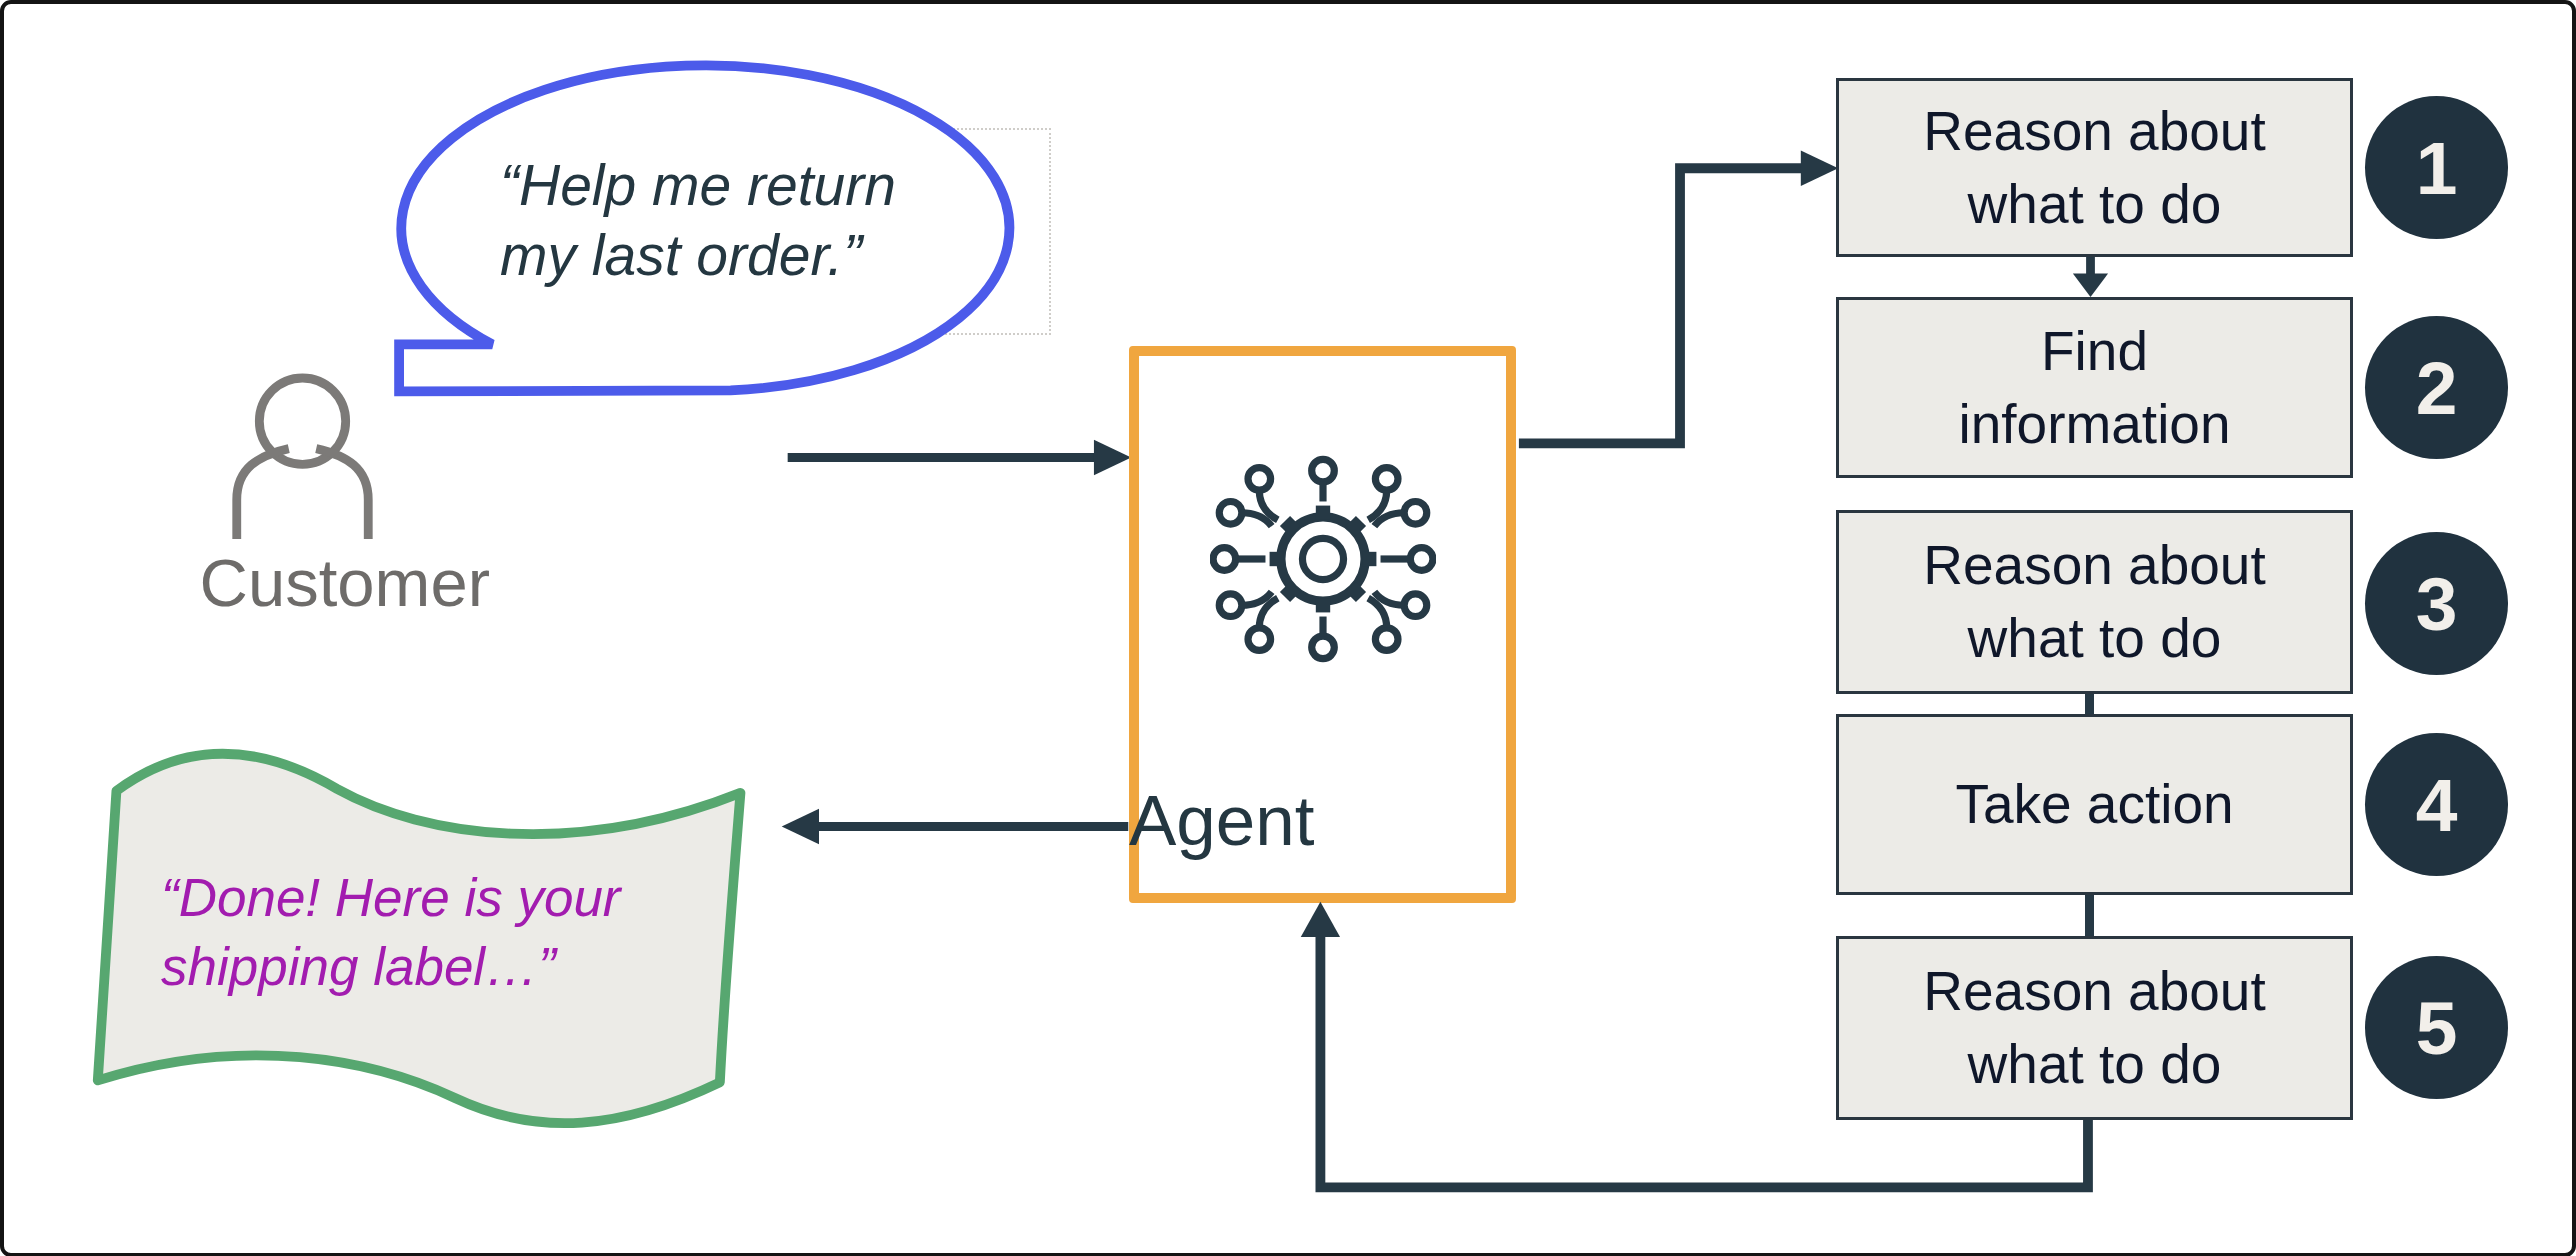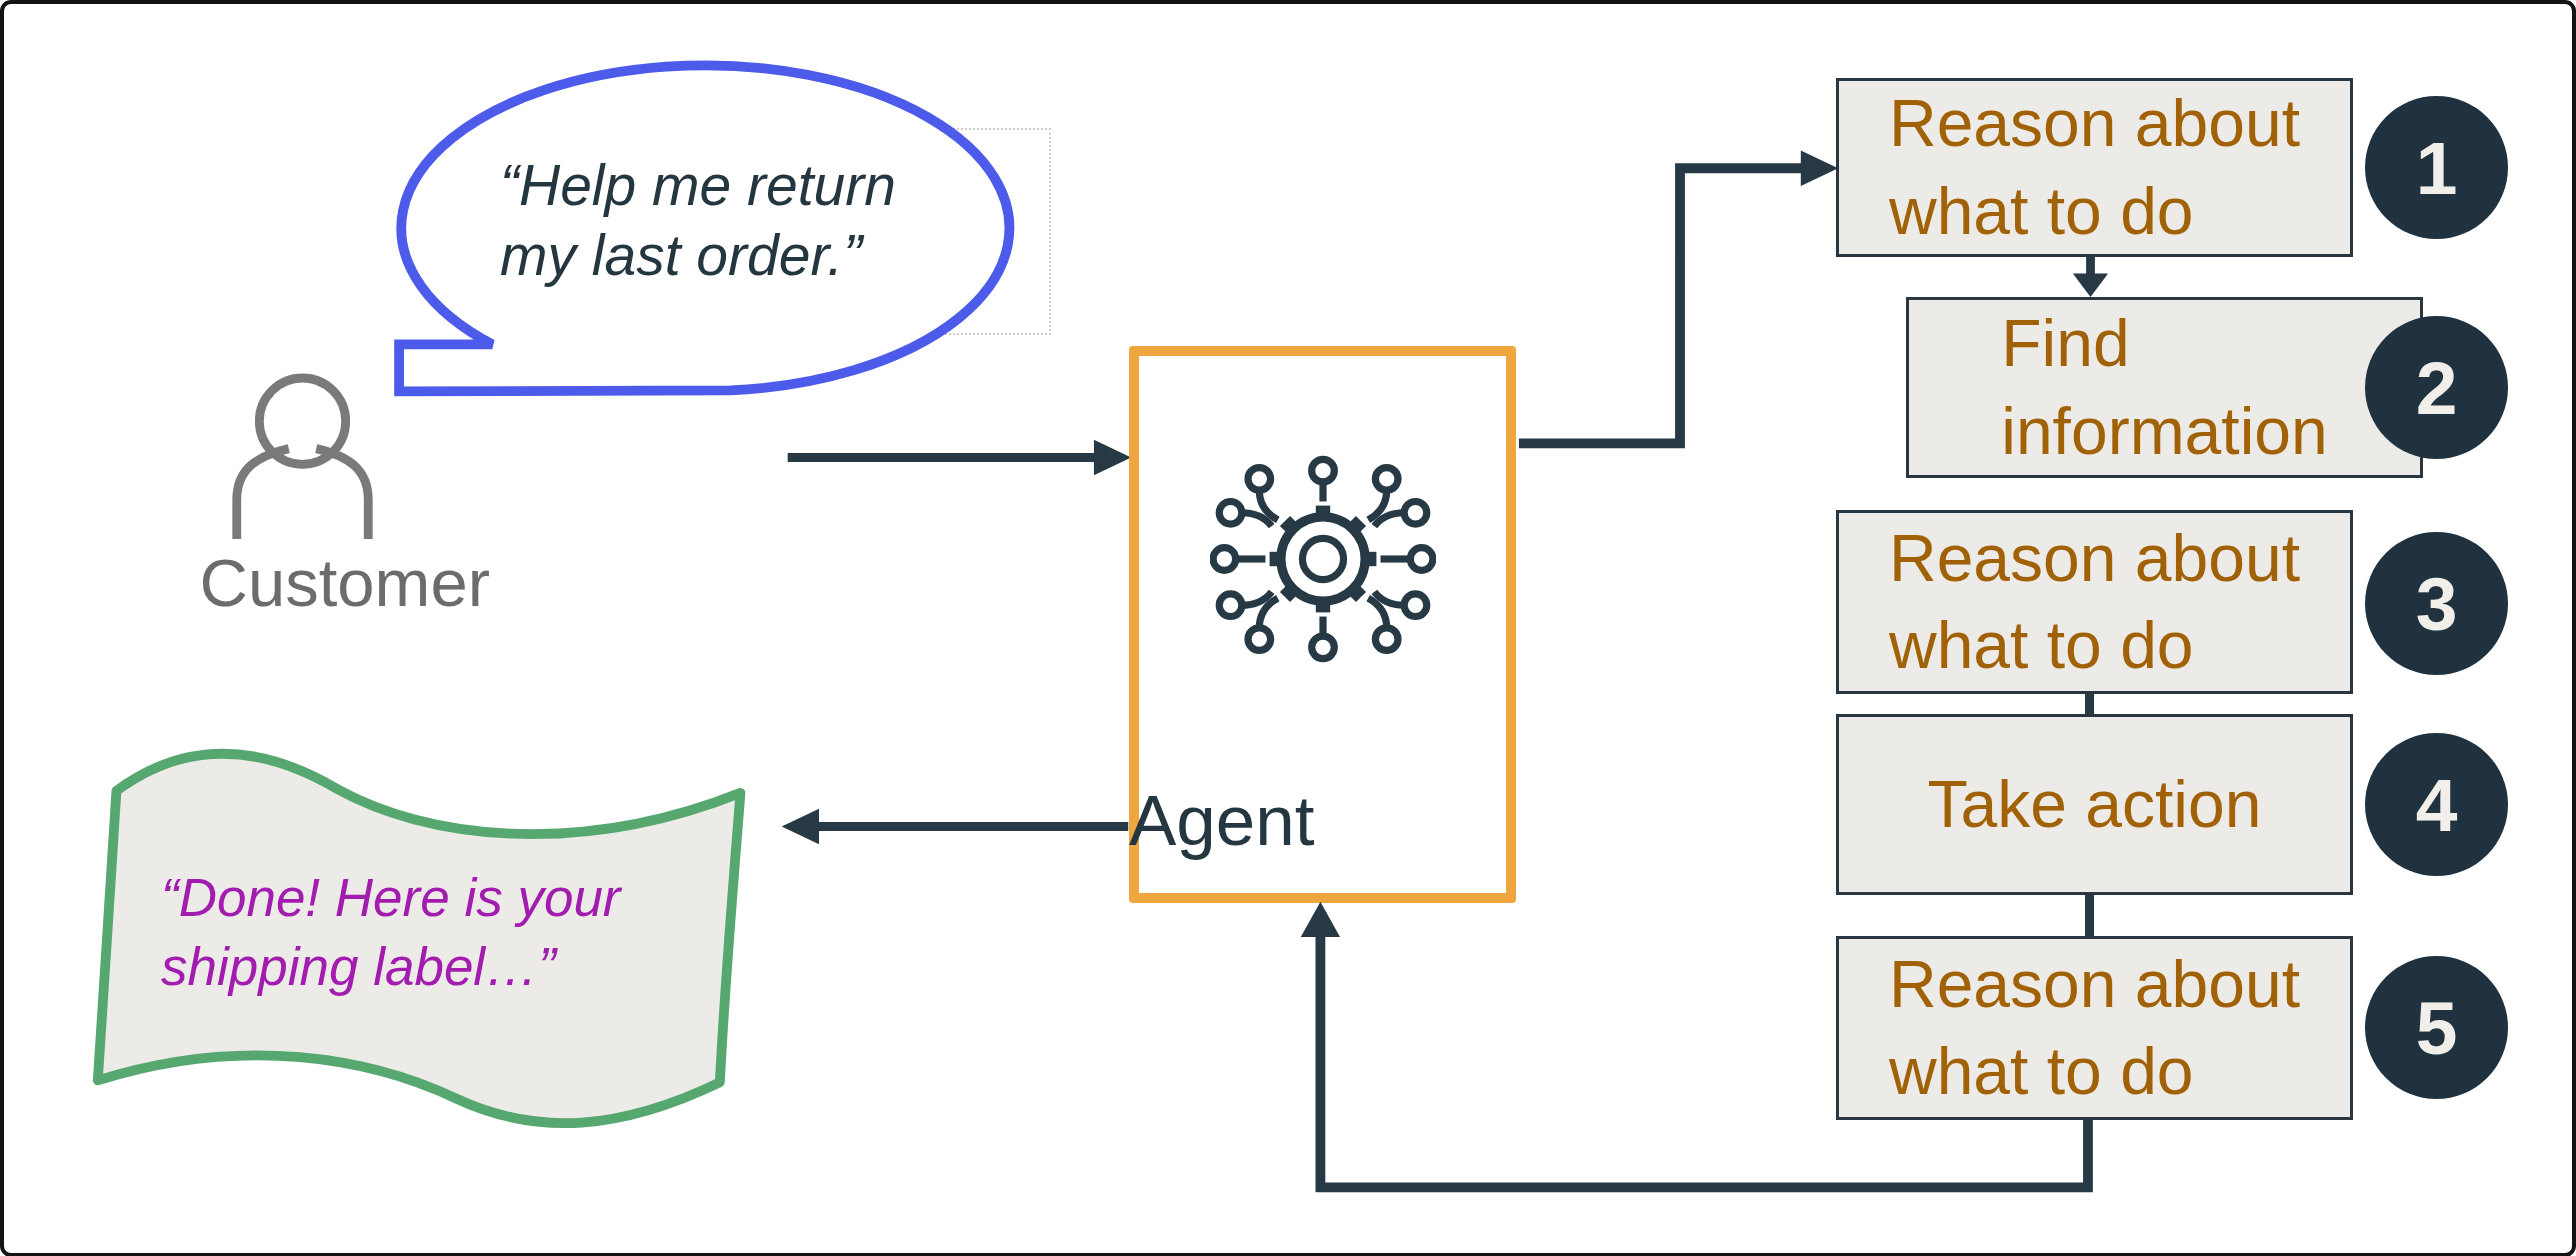--- a/index.html
+++ b/index.html
@@ -13,21 +13,21 @@
                color:#243741;line-height:1.22;white-space:pre-line;}
   
   .customer-label{left:113px;top:540px;width:373px;text-align:right;font-size:67px;color:#6E6C6A;}
   
   .agent-box{left:1125px;top:342px;width:387px;height:557px;border:10.8px solid #F0A63F;
              border-radius:3.9px;background:#fff;box-sizing:border-box;}
   .agent-label{left:1125px;top:776px;width:387px;font-size:71px;color:#243741;}
   
   .step-box{position:absolute;left:0;top:0;width:517px;background:#ECEBE7;border:3.9px solid #2A3640;
             box-sizing:border-box;display:flex;align-items:center;justify-content:center;}
-  .step-label{font-size:66px;line-height:1.32;color:#a16207;text-align:left;white-space:pre-line;}
+  .step-label{font-size:55px;line-height:1.32;color:#0f172a;text-align:center;white-space:pre-line;}
   .badge{position:absolute;width:143px;height:143px;border-radius:50%;background:#20323F;
          display:flex;align-items:center;justify-content:center;
          font-size:75px;font-weight:bold;color:#F2EFEA;}
   .conn{background:#263945;}
   
   .banner-text{left:157px;top:860px;width:530px;font-size:53px;font-style:italic;font-weight:500;
                color:#a21caf;line-height:1.3;white-space:pre-line;}
   svg{display:block;}
 </style>
 </head>
@@ -126,21 +126,21 @@
 
   <div class="abs conn" style="left:2081px;top:687px;width:8.8px;height:25.5px;"></div>
   <div class="abs conn" style="left:2081px;top:887px;width:8.8px;height:49px;"></div>
 
   <div class="abs" style="left:1832px;top:74px;width:517px;height:179px;">
     <div class="step-box" style="height:179px;">
       <span class="step-label">Reason about
 what to do</span>
     </div>
   </div>
-  <div class="abs" style="left:1902px;top:293px;width:517px;height:181px;">
+  <div class="abs" style="left:1832px;top:293px;width:517px;height:181px;">
     <div class="step-box" style="height:181px;">
       <span class="step-label">Find
 information</span>
     </div>
   </div>
   <div class="abs" style="left:1832px;top:506px;width:517px;height:184px;">
     <div class="step-box" style="height:184px;">
       <span class="step-label">Reason about
 what to do</span>
     </div>

